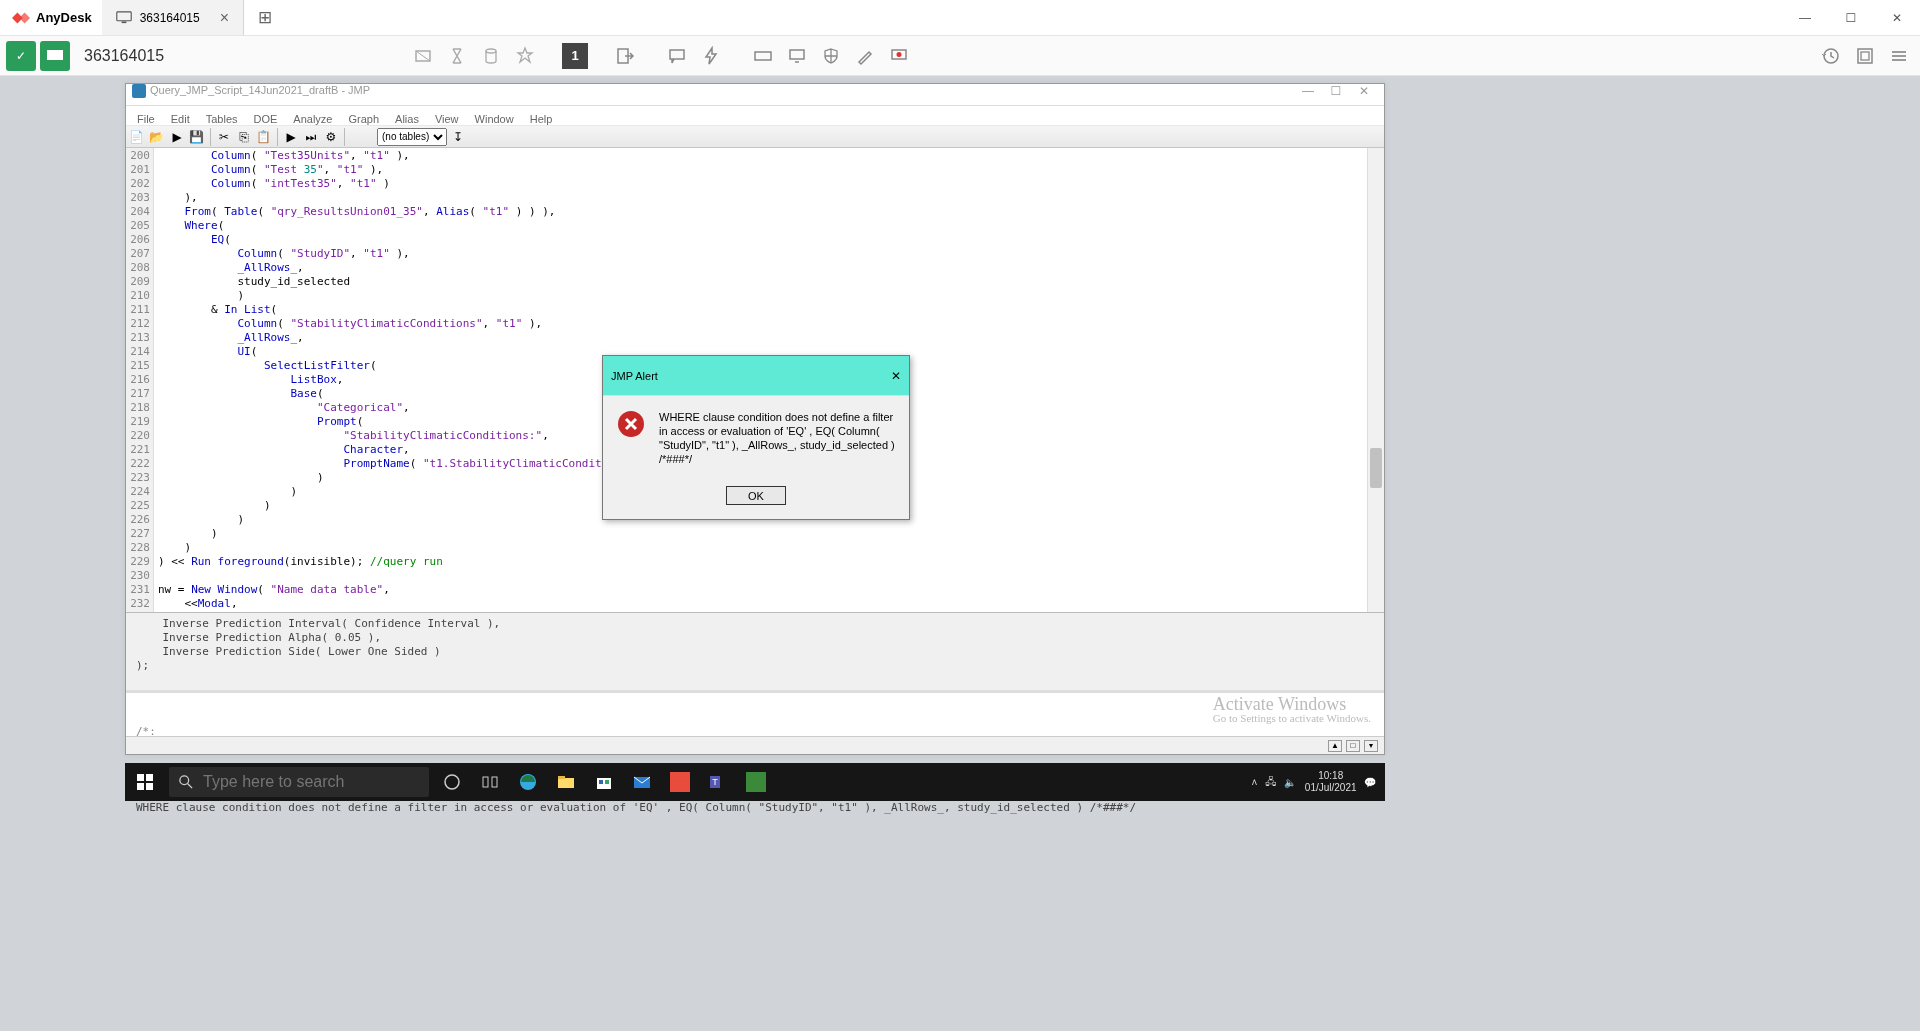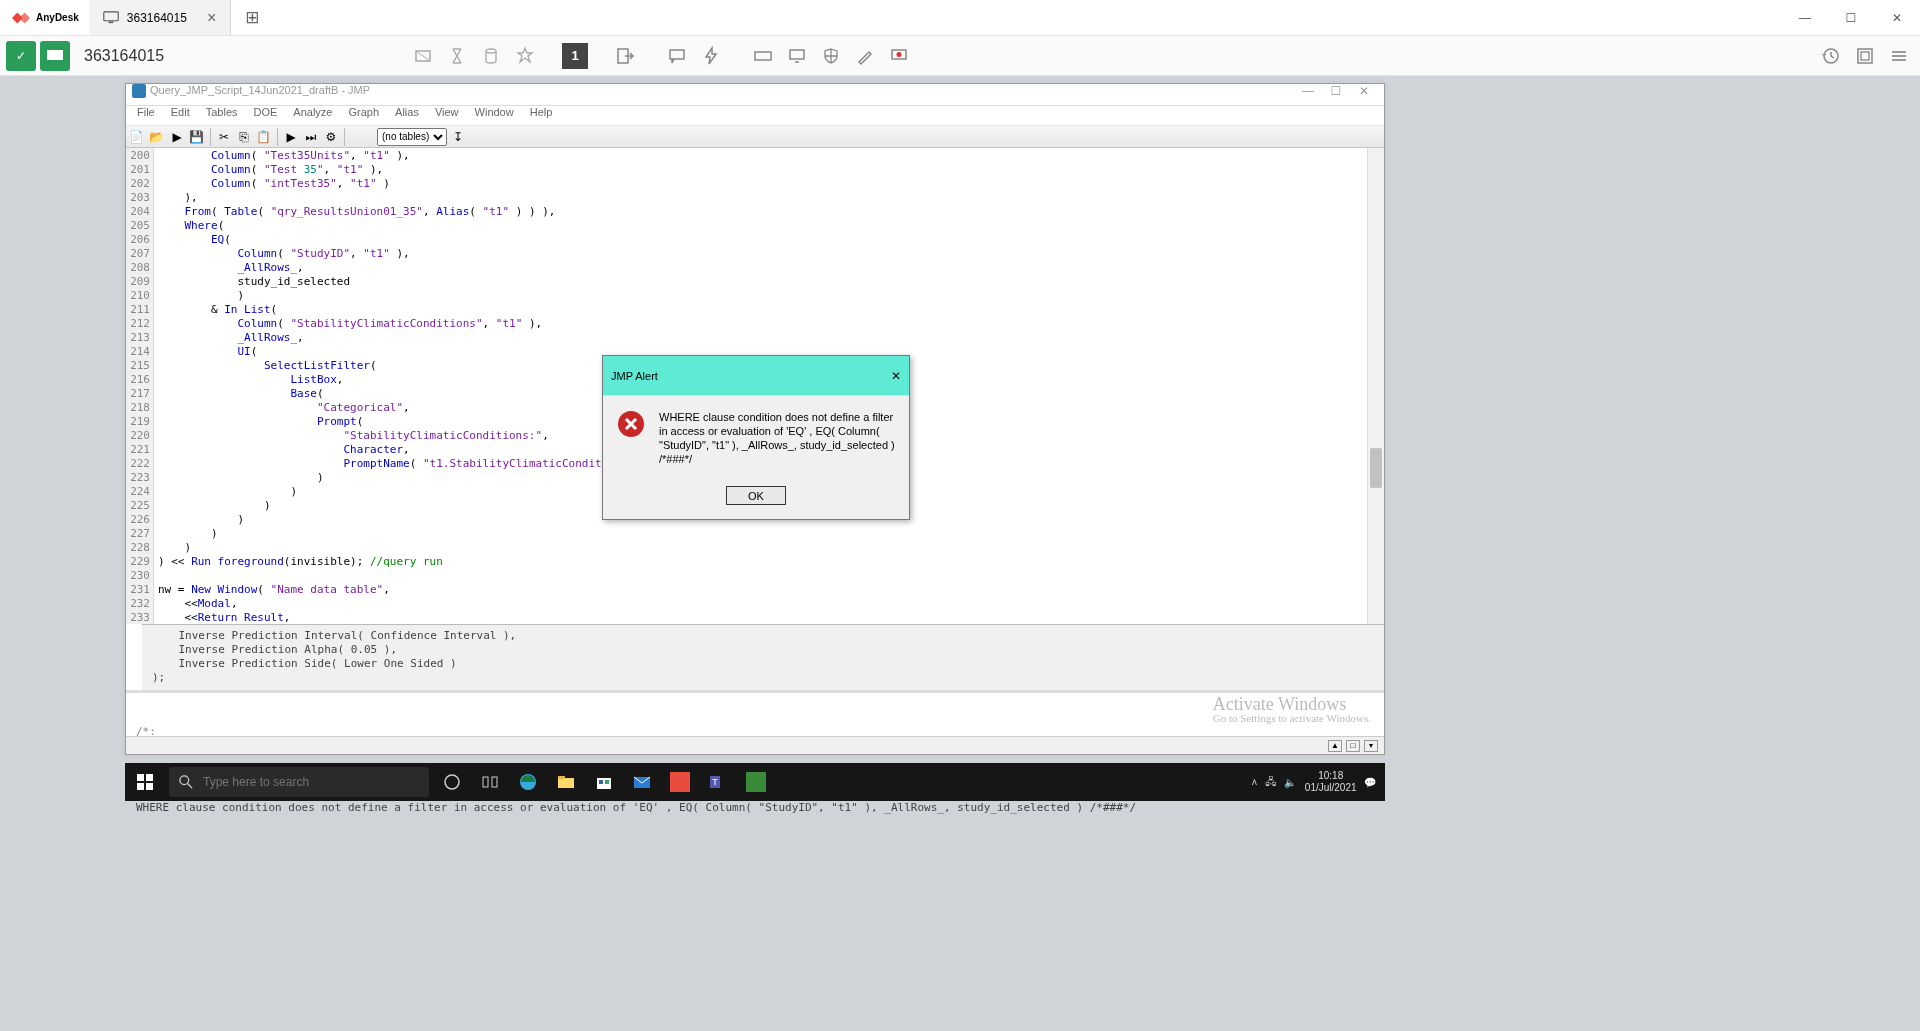--- a/index.html
+++ b/index.html
@@ -1,20 +1,20 @@
 <!DOCTYPE html>
 <html><head>
 <meta charset="utf-8">
 <style>
 * { margin: 0; padding: 0; box-sizing: border-box; }
 body { font-family: "Segoe UI", Tahoma, sans-serif; font-size: 12px; background: #fff; overflow: hidden; width: 1920px; height: 1031px; position: relative; }
 
 
 .anydesk-titlebar { height: 36px; display: flex; align-items: center; background: #fff; border-bottom: 1px solid #e5e5e5; }
-.anydesk-logo { display: flex; align-items: center; padding: 0 10px; font-weight: bold; font-size: 10px; }
+.anydesk-logo { display: flex; align-items: center; padding: 0 10px; font-weight: bold; font-size: 13px; }
 .anydesk-logo svg { width: 22px; height: 18px; margin-right: 4px; }
 .anydesk-tab { display: flex; align-items: center; height: 100%; padding: 0 14px; border-right: 1px solid #d5d5d5; background:#f2f2f2; gap:8px;}
 .anydesk-tab svg { width: 16px; height: 13px; }
 .anydesk-tab .close { margin-left: 12px; font-size: 16px; color:#666; }
 .anydesk-plus { padding: 0 14px; font-size: 17px; color:#666; }
 .anydesk-winctrl { margin-left: auto; display: flex; }
 .anydesk-winctrl div { width: 46px; height: 36px; display:flex; align-items:center; justify-content:center; color:#555;}
 
 
 .anydesk-toolbar { height: 40px; background: #fafafa; display:flex; align-items:center; padding: 0 6px; gap: 4px; border-bottom:1px solid #e5e5e5;}
@@ -25,59 +25,59 @@
 .anydesk-toolbar svg { width: 20px; height: 20px; }
 .anydesk-toolbar .rightgap { flex:1; }
 
 
 .remote-area { position: absolute; top: 76px; left: 0; right: 0; bottom: 0; background: #d0d4d8; }
 .jmp-window { position: absolute; left: 125px; top: 7px; width: 1260px; height: 672px; background: #fff; border: 1px solid #999; box-shadow: 0 0 6px rgba(0,0,0,0.08); display:flex; flex-direction:column; }
 .jmp-titlebar { height: 22px; background: #fff; display:flex; align-items:flex-start; padding: 0 6px; border-bottom: 1px solid #ddd;}
 .jmp-titlebar .icon { width:14px; height:14px; margin-right:4px; background:#2e7db3; border-radius:2px; }
 .jmp-titlebar .title { color:#999; font-size:11px; flex:1; }
 .jmp-titlebar .wc { width:28px; text-align:center; color:#999;}
-.jmp-menu { height: 20px; display:flex; align-items:flex-start; padding: 0 4px; gap: 2px; background:#fff; border-bottom:1px solid #e8e8e8;}
+.jmp-menu { height: 20px; display:flex; align-items:flex-end; padding: 0 4px; gap: 2px; background:#fff; border-bottom:1px solid #e8e8e8;}
 .jmp-menu span { padding: 0 7px; font-size: 11px; color:#666; }
 .jmp-tools { height: 22px; display:flex; align-items:center; padding: 0 2px; gap:2px; background: linear-gradient(#f5f5f5,#e8e8e8); border-bottom: 1px solid #c5c5c5;}
 .jmp-tools .tb { width:18px; height:18px; border:1px solid transparent; display:flex;align-items:center;justify-content:center;}
 .jmp-tools .vsep{ width:1px; height:18px; background:#bbb; margin: 0 2px;}
 .jmp-tools select {font-size:10px; height:18px;margin-left:28px;}
 
 
 .editor { flex: 1; display:flex; overflow:hidden; background:#fff; position:relative;}
 .gutter { width: 28px; background: #f0f0f0; color:#888; font-family: Consolas, monospace; font-size:11px; text-align:right; padding: 1px 3px 1px 0; line-height:14px; border-right:1px solid #ddd; }
 .code { flex:1; font-family: Consolas, monospace; font-size:11px; padding: 1px 4px; line-height:14px; white-space:pre; color:#000;}
 .code .kw{color:#0000c0;} .code .str{color:#7a1fa2;} .code .cm{color:#008800;} .code .num{color:#008888;}
 .scrollbar-v { width: 17px; background:#f1f1f1; border-left:1px solid #ddd; position:relative;}
 .scrollbar-v .thumb{position:absolute; left:2px; right:2px; top:300px; height:40px; background:#c1c1c1; border-radius:2px;}
 
 
 .panel { border-top: 1px solid #bbb; background:#f0f0f0; font-family: Consolas, monospace; font-size:11px; padding: 4px 10px; color:#444; line-height:14px; white-space:pre; position:relative;}
-.panel.log { height: 66px; overflow:hidden;margin-left:16px;}
+.panel.log { height: 78px; overflow:hidden;}
 .panel.err { height: 46px; background:#fff; border-top:3px solid #ddd;}
 .watermark { position:absolute; right: 13px; top: 4px; color:#bbb; font-family: "Segoe UI"; font-size:18px; white-space:normal;}
 .watermark small{display:block;font-size:11px;}
 
 
 .jmp-status { height:18px; background:#f0f0f0; border-top:1px solid #ccc; display:flex; justify-content:flex-end; align-items:center; padding: 0 6px; gap:4px;}
 .jmp-status .sb{width:14px;height:12px;border:1px solid #999; font-size:8px; display:flex;align-items:center;justify-content:center;}
 
 
 .alert { position:absolute; left:476px; top:271px; width:308px; background:#f0f0f0; border:1px solid #777; box-shadow: 2px 2px 6px rgba(0,0,0,0.3); }
 .alert-titlebar { height:40px; background:#5eead4; display:flex;align-items:center; padding: 0 8px; border-bottom:1px solid #ddd;}
 .alert-titlebar .t{flex:1; font-size:11px;}
 .alert-body { display:flex; padding: 14px 12px 14px 14px; gap:14px; font-size:11px; line-height:14px;}
 .alert-body svg{flex-shrink:0;}
 .alert-buttons{ display:flex; justify-content:center; padding: 6px 0 14px;}
 .alert-buttons button{ width:60px; height:19px; font-size:11px; border:1px solid #333; background:#e8e8e8;}
 
 .wtaskbar{position:absolute; left:125px; width:1260px; top: 687px; height:38px; background:#161616; display:flex; align-items:center;}
 .wtaskbar .start{width:40px;height:38px; display:flex;align-items:center;justify-content:center;}
 .wtaskbar .search{flex: 0 0 260px; height:30px; background:#2a2a2a; margin: 0 4px; display:flex;align-items:center; padding:0 10px; color:#ccc; font-size:12px; gap:10px; border-radius:2px;}
-.wtaskbar .search input{background:transparent;border:none;color:#ccc;outline:none;flex:1;font-size:12px;}
+.wtaskbar .search input{background:transparent;border:none;color:#ccc;outline:none;flex:1;font-size:16px;}
 .wtaskbar .ticon{width:38px;height:38px;display:flex;align-items:center;justify-content:center;}
 .wtaskbar .spacer{flex:1;}
 .wtaskbar .systray{display:flex;align-items:center;gap:8px; padding: 0 8px; color:#ddd; font-size:10px;}
 .wtaskbar .clock{text-align:center; line-height:12px; font-size:10px;}
 </style>
 </head>
 <body>
 
 <div class="anydesk-titlebar">
   <div class="anydesk-logo">

